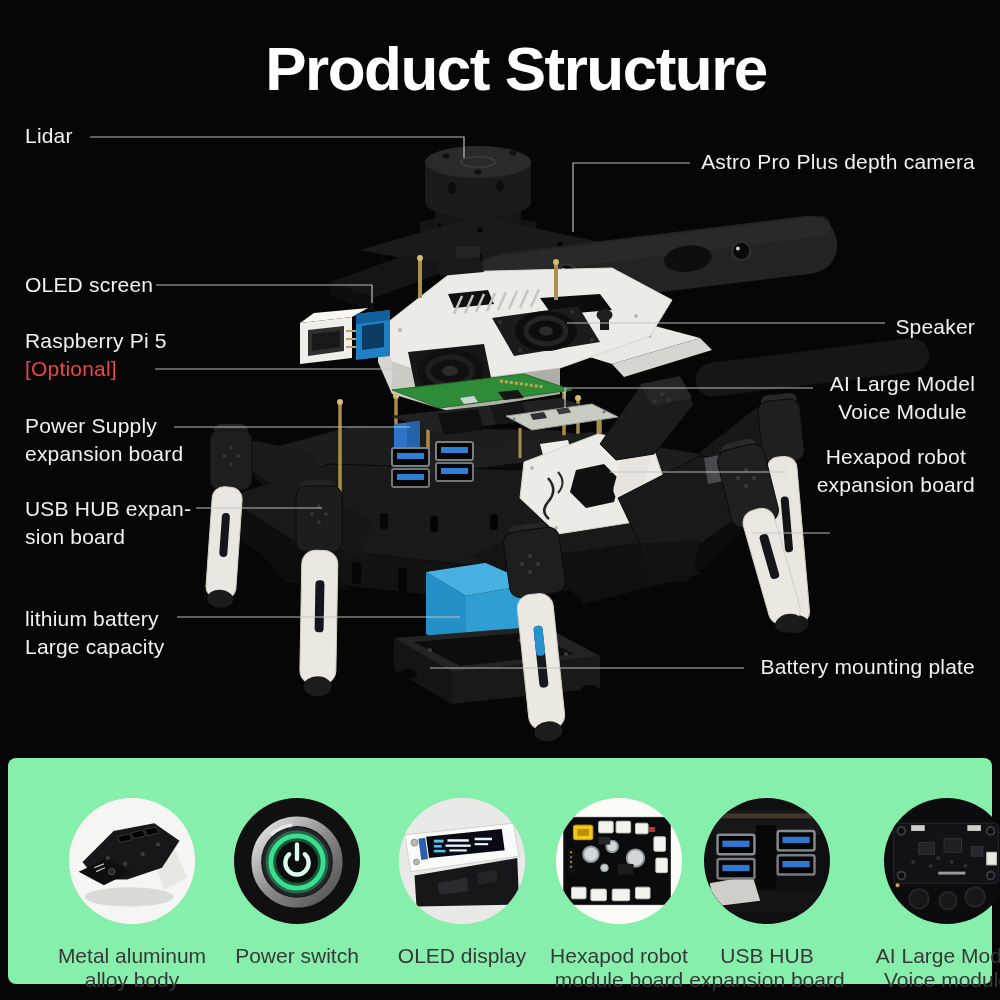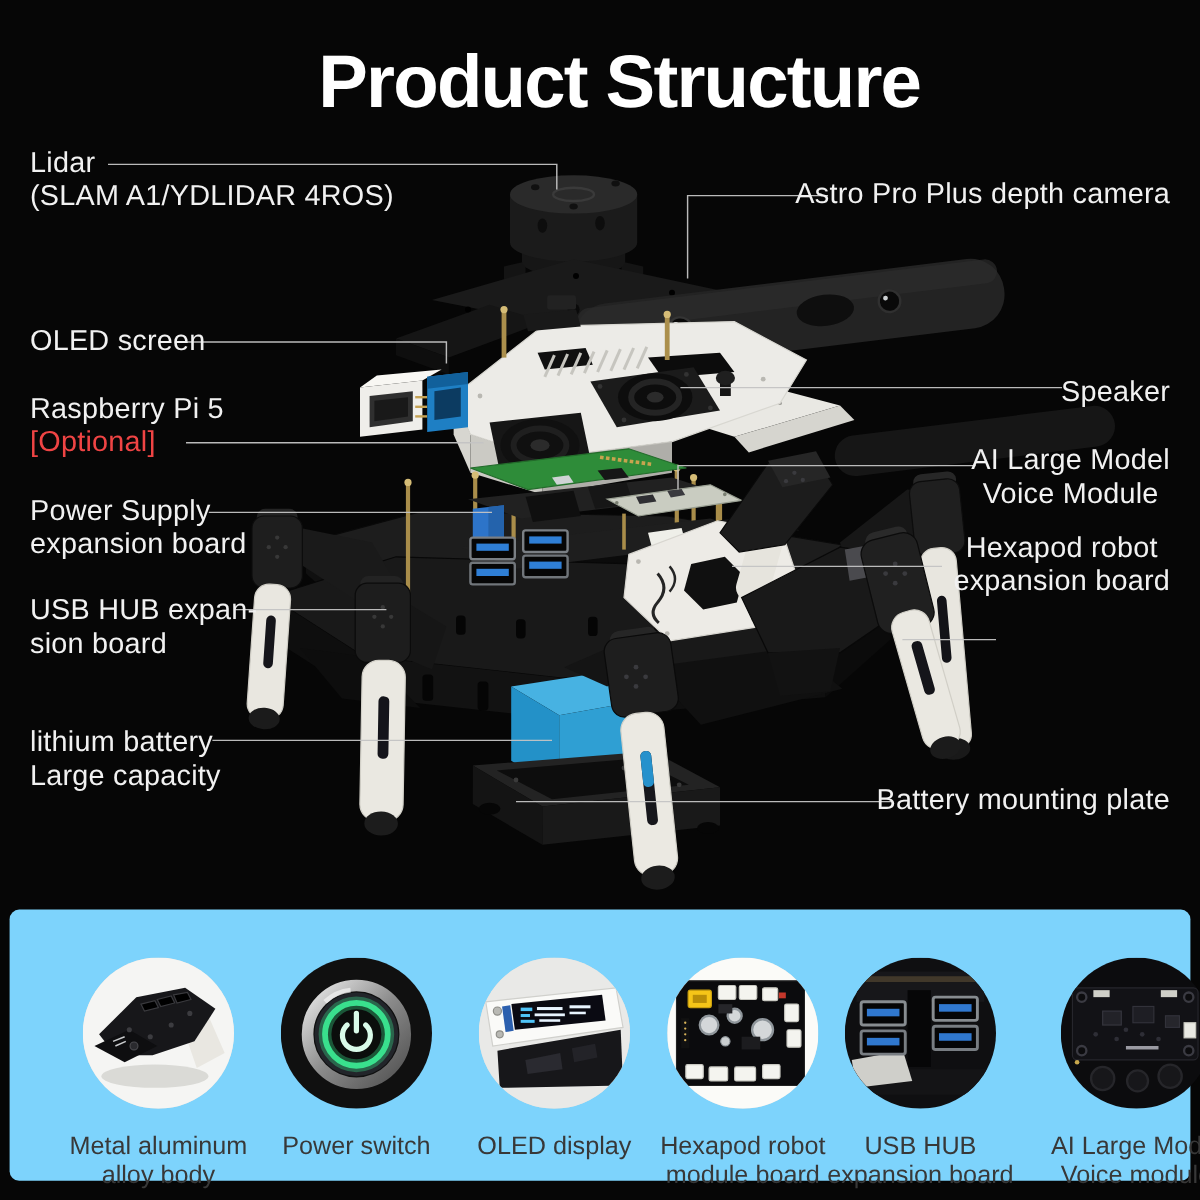--- a/index.html
+++ b/index.html
@@ -8,27 +8,27 @@
     font-family:"Liberation Sans", sans-serif;
   }
   .poster{position:absolute;inset:0;}
   .scene{position:absolute;left:0;top:0;z-index:1;}
   .title{
     position:absolute;left:0;top:34px;width:1000px;text-align:center;z-index:3;
     font-size:62px;line-height:70px;font-weight:800;letter-spacing:-1.5px;color:#ffffff;margin:0;padding-left:16px;
   }
   .callout{
     position:absolute;z-index:4;color:#f1f1f1;
-    font-size:24px;line-height:27.5px;letter-spacing:.2px;white-space:nowrap;
+    font-size:21px;line-height:27.5px;letter-spacing:.2px;white-space:nowrap;
   }
   .callout.right{text-align:center;}
   .callout .blue{color:#ef4444;}
   .panel{
     position:absolute;left:8px;top:758px;width:984px;height:226px;z-index:2;
-    background:#7dd3fc;border-radius:8px;
+    background:#86efac;border-radius:8px;
   }
   .fig{position:absolute;top:0;width:170px;}
   .fig .circle{
     width:126px;height:126px;border-radius:50%;margin:24px auto 0;overflow:hidden;position:relative;
   }
   .fig .circle.light{box-shadow:0 0 0 1.5px #dededa inset;}
   .fig .circle svg{display:block;}
   .fig figcaption{
     margin:20px 0 0;text-align:center;font-size:21px;line-height:24px;color:#383838;
   }
@@ -379,21 +379,20 @@
       <path d="M567,323 H885"></path>
       <path d="M813,388 H565 V408"></path>
       <path d="M610,472 H785"></path>
       <path d="M752,533 H830"></path>
       <path d="M430,668 H744"></path>
     </g>
   </svg>
 
   <div class="callout left" style="left:25px;top:122px">
     <div>Lidar</div>
-    <div>(SLAM A1/YDLIDAR 4ROS)</div>
   </div>
 
   <div class="callout right" style="right:25px;top:148px">
     <div>Astro Pro Plus depth camera</div>
   </div>
 
   <div class="callout left" style="left:25px;top:271px">
     <div>OLED screen</div>
   </div>
 

